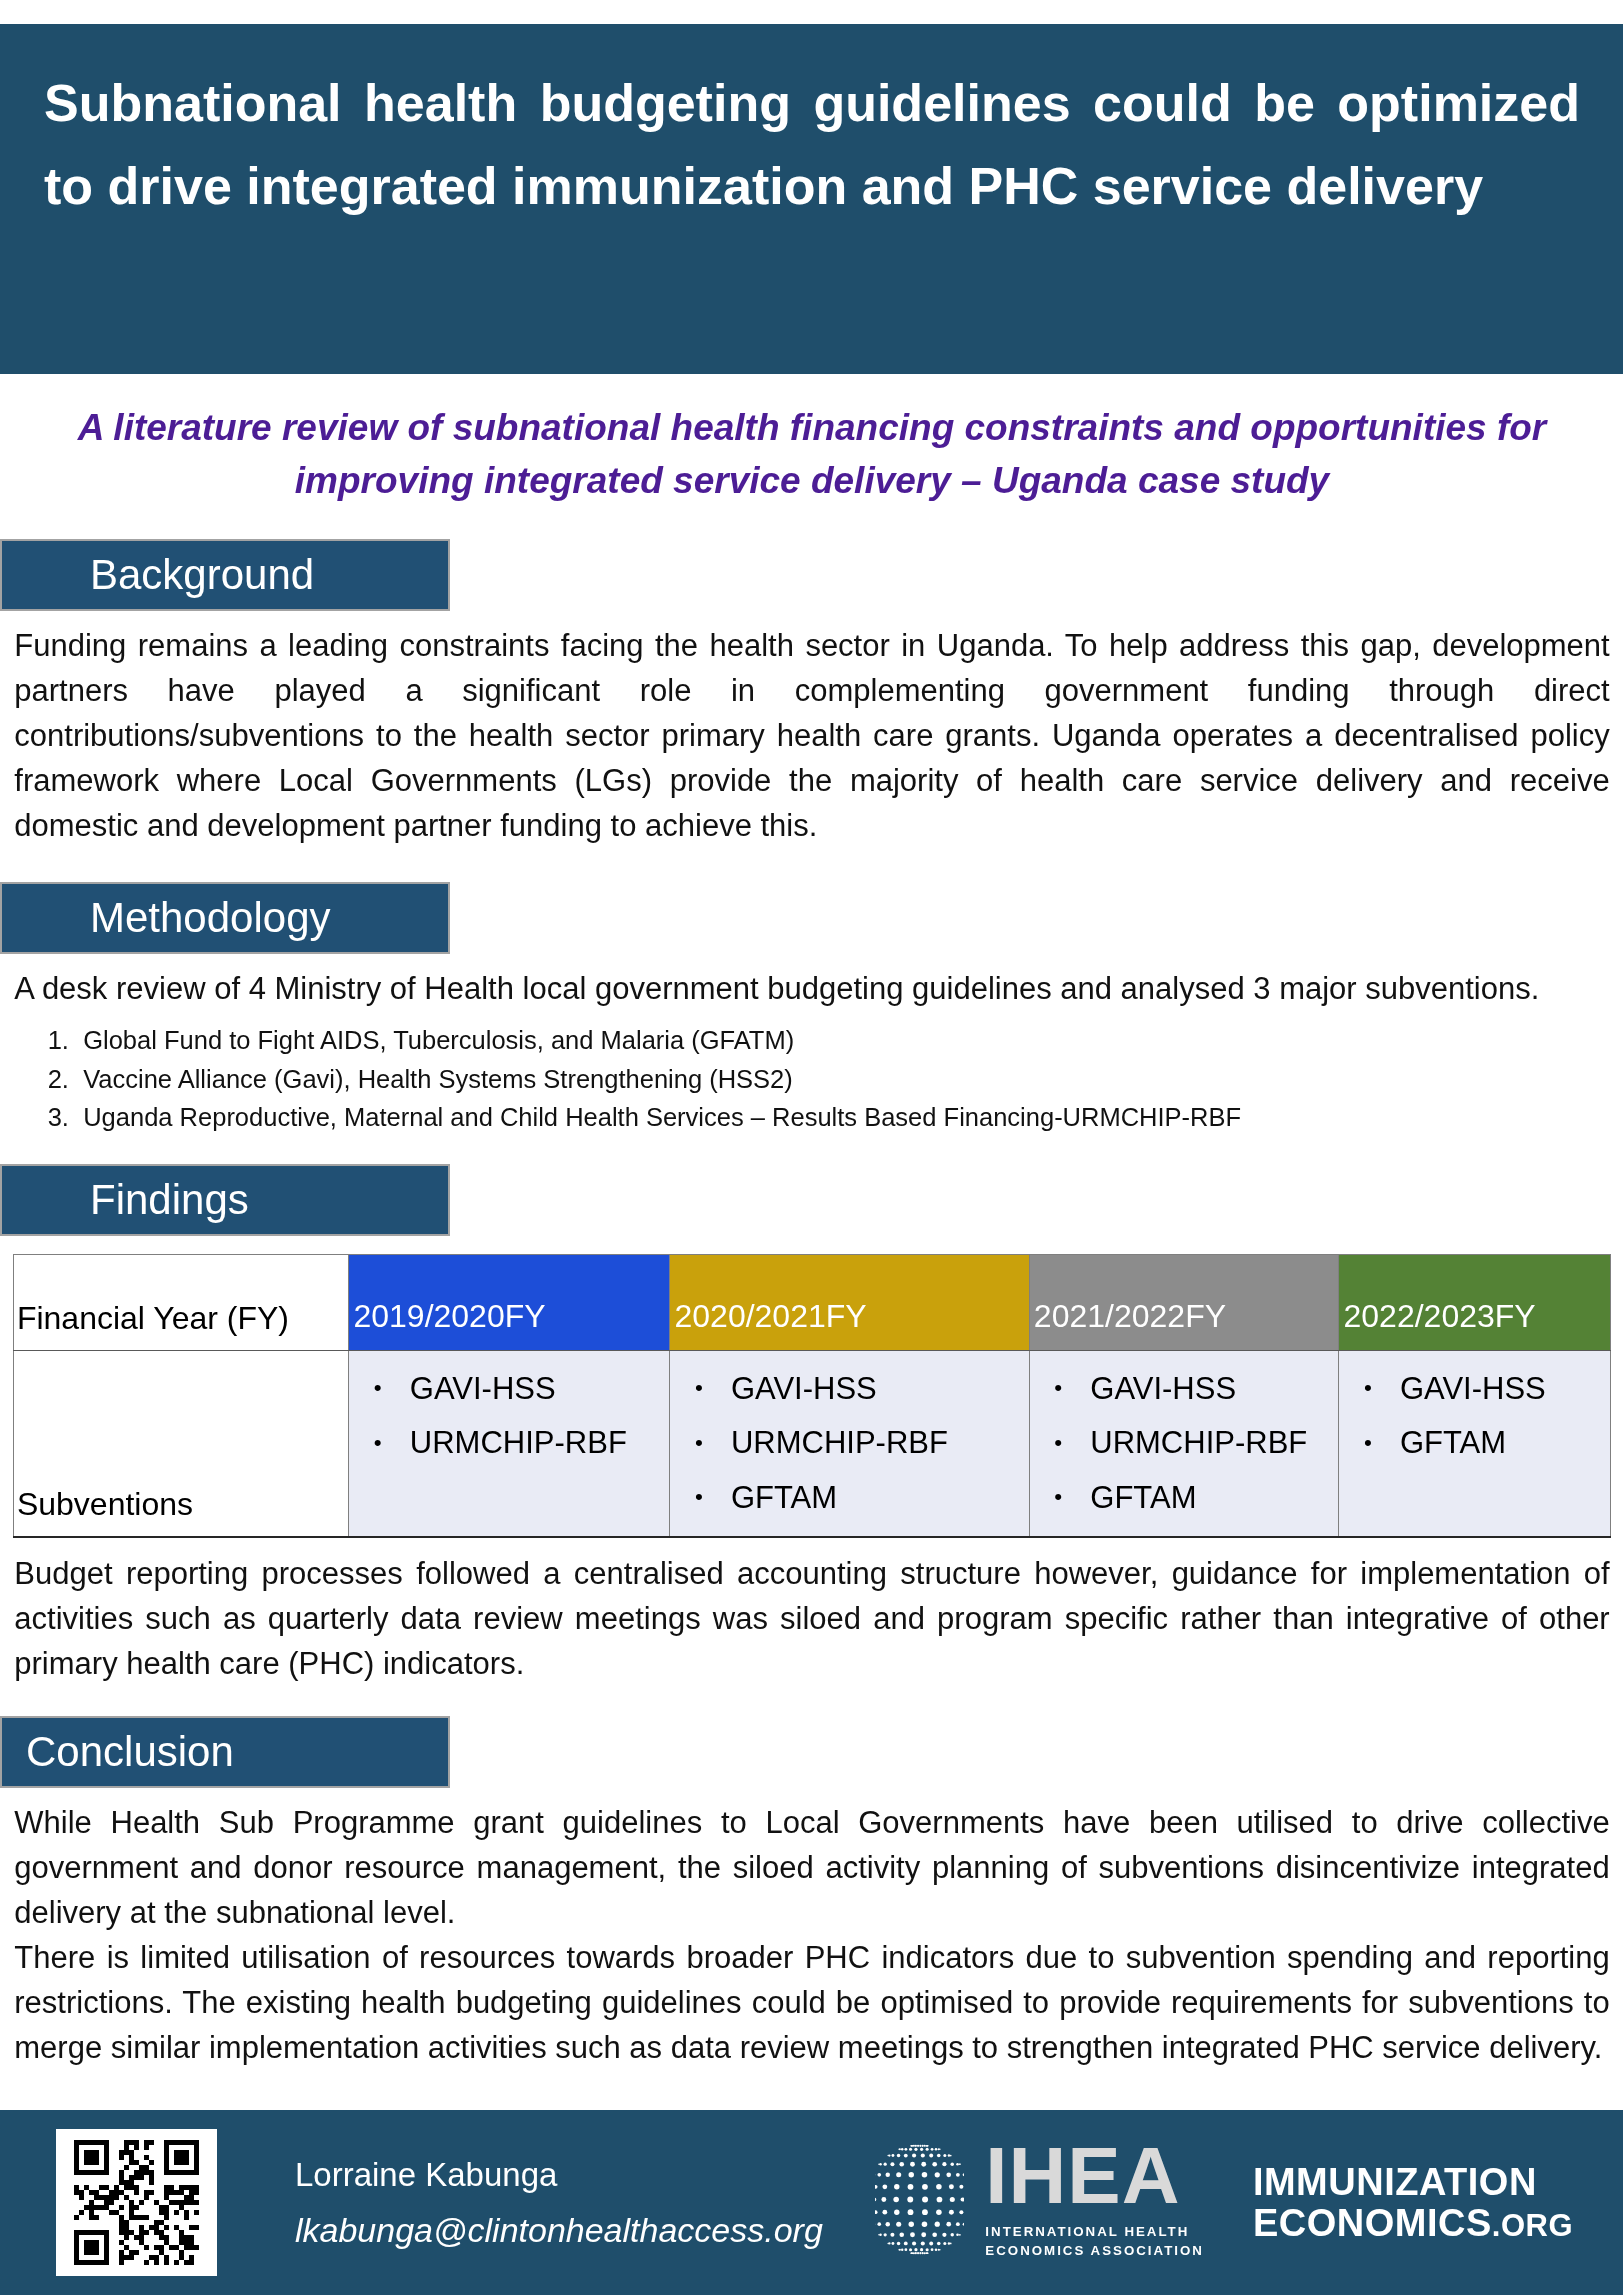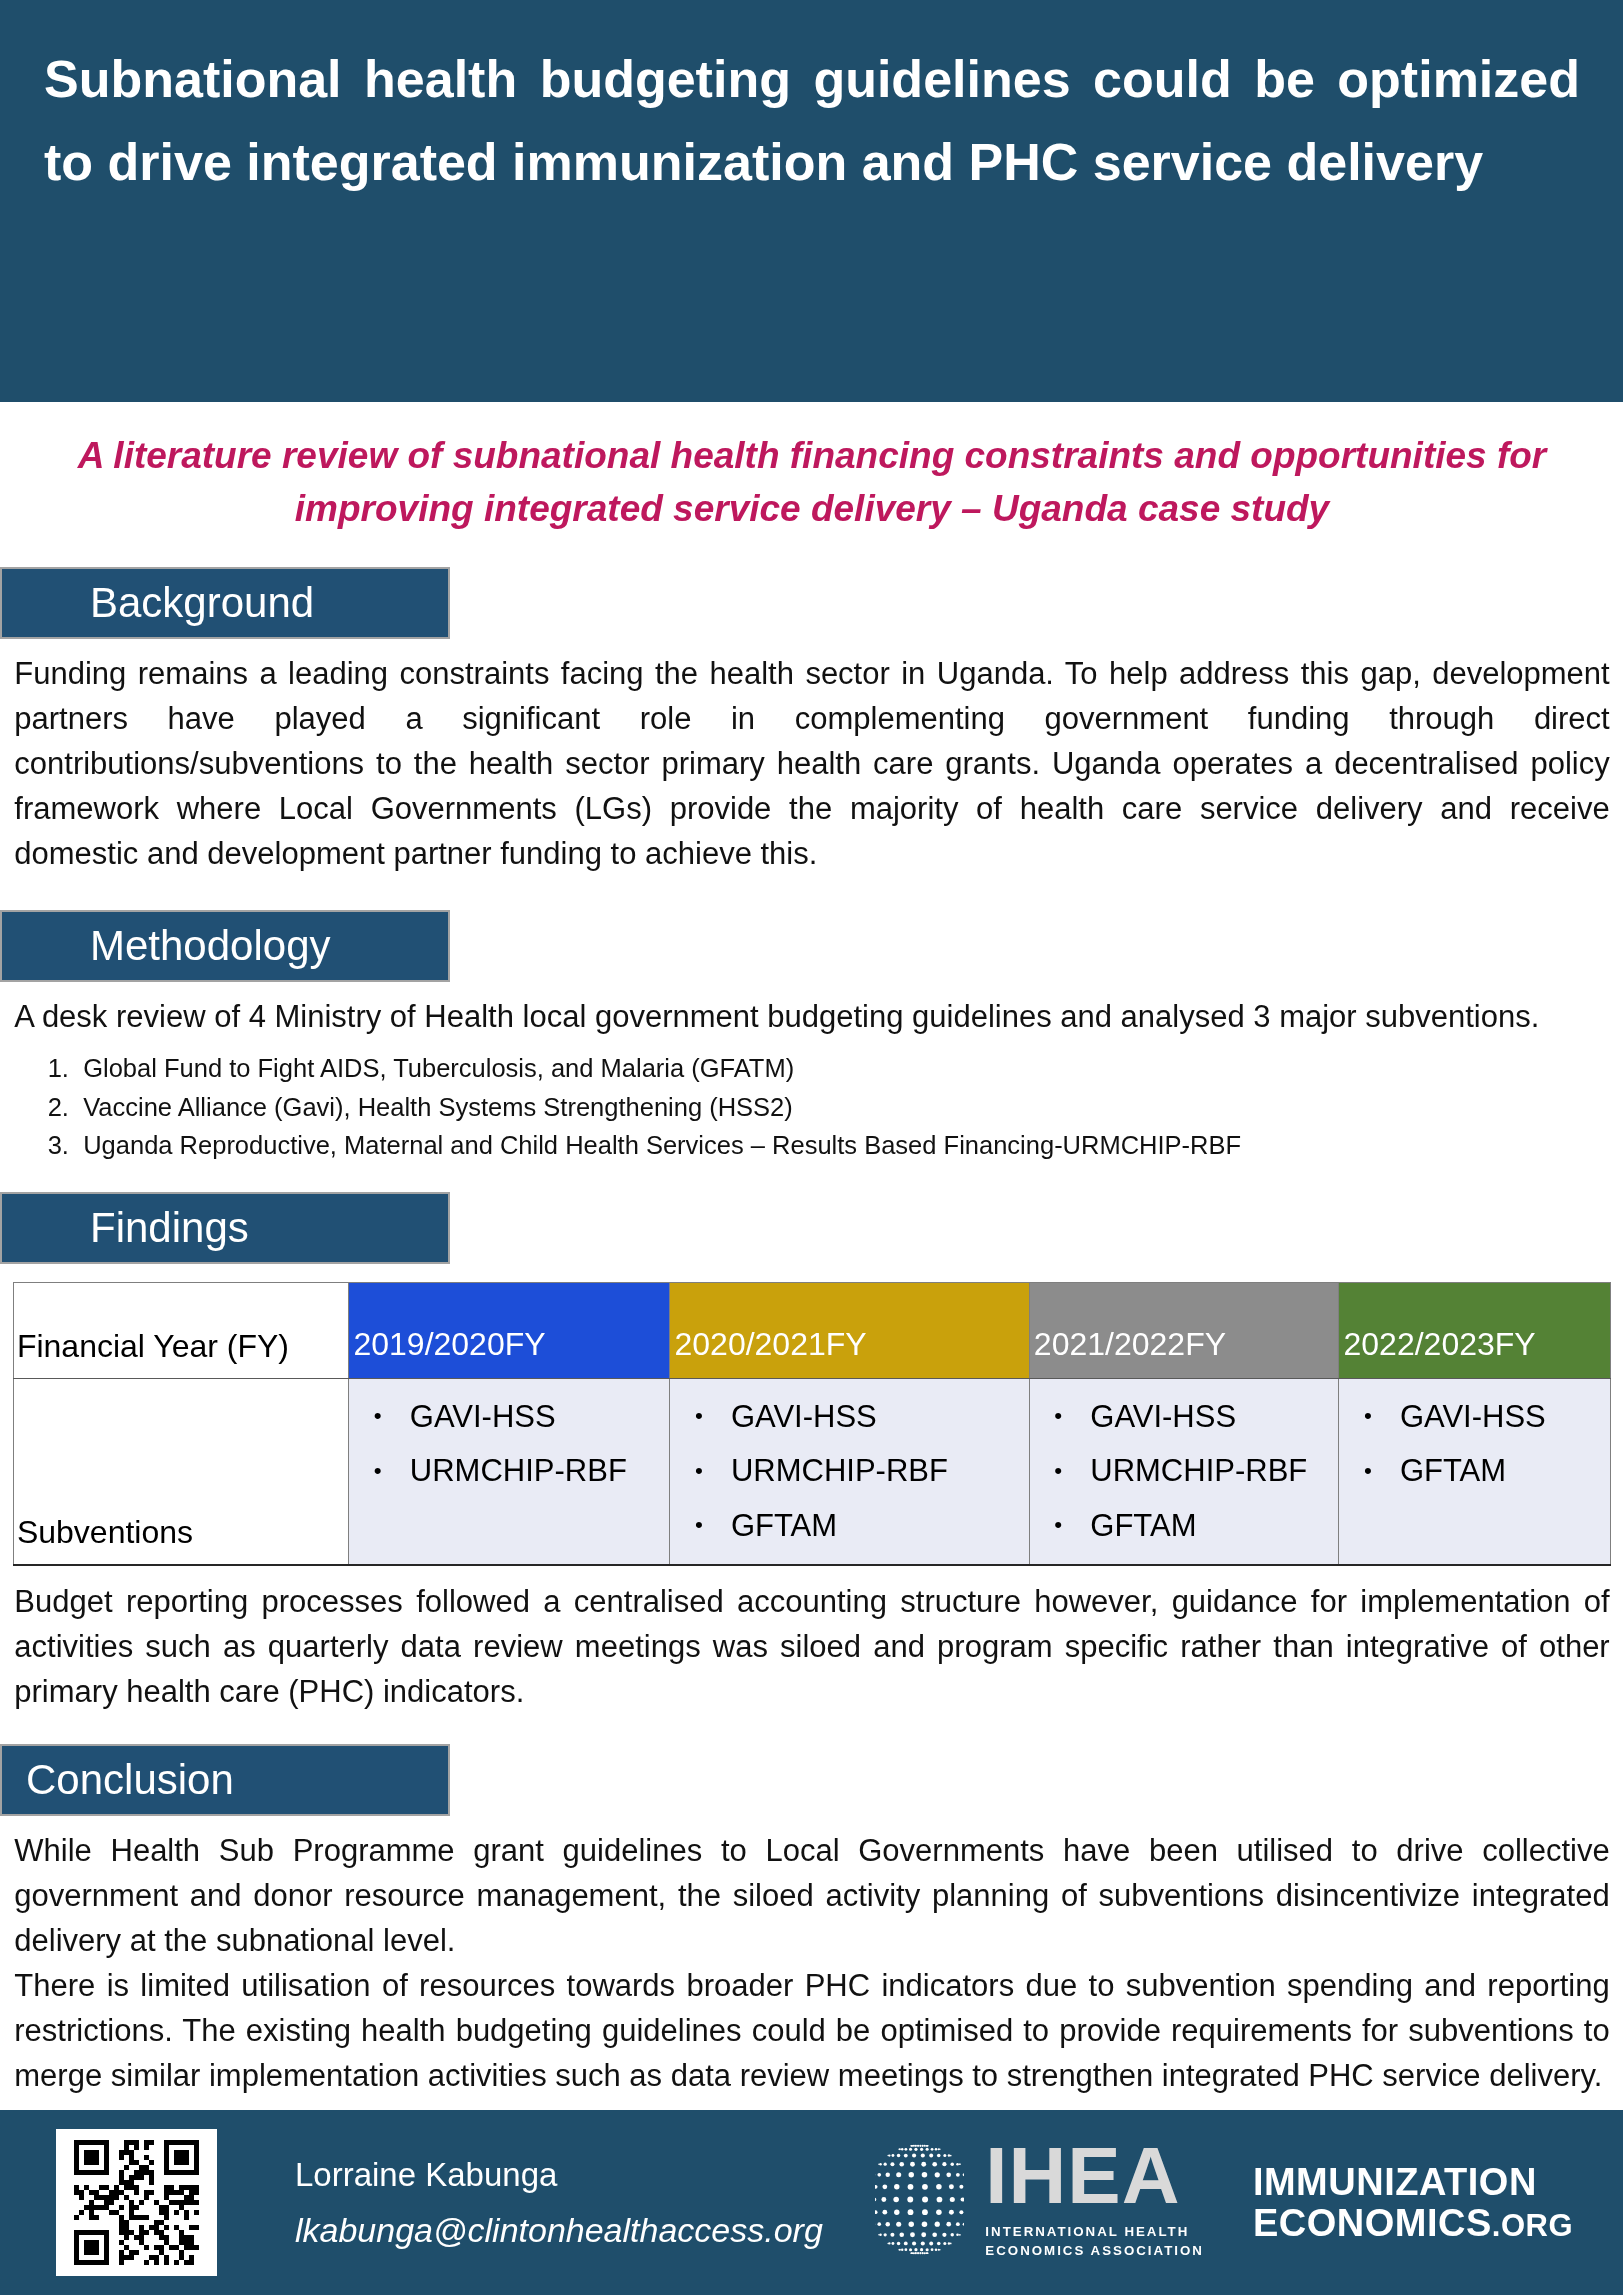--- a/index.html
+++ b/index.html
@@ -9,22 +9,23 @@
     position: relative;
     background: #ffffff;
     font-family: "Liberation Sans", sans-serif;
     color: #1a1a1a;
     overflow: hidden;
   }
 
   
   .title-band {
     background: #1F4E6B;
-    height: 402px;
+    height: 350px;
     padding: 38px 44px 0 44px;
+    margin-top: 24px;
   }
   .title-band h1 {
     margin: 0;
     color: #ffffff;
     font-size: 52px;
     font-weight: bold;
     line-height: 1.6;
     text-align: justify;
     text-align-last: left;
     -moz-text-align-last: left;
@@ -32,21 +33,21 @@
   }
 
   
   .subtitle {
     margin: 26.6px 66px 0 66px;
     text-align: center;
     font-size: 37px;
     font-weight: bold;
     font-style: italic;
     line-height: 1.45;
-    color: #be185d;
+    color: #4c1d95;
   }
 
   
   .sec-head {
     width: 450px;
     height: 72px;
     background: #215074;
     border: 2px solid #a3a3a3;
     color: #ffffff;
     font-size: 42px;

